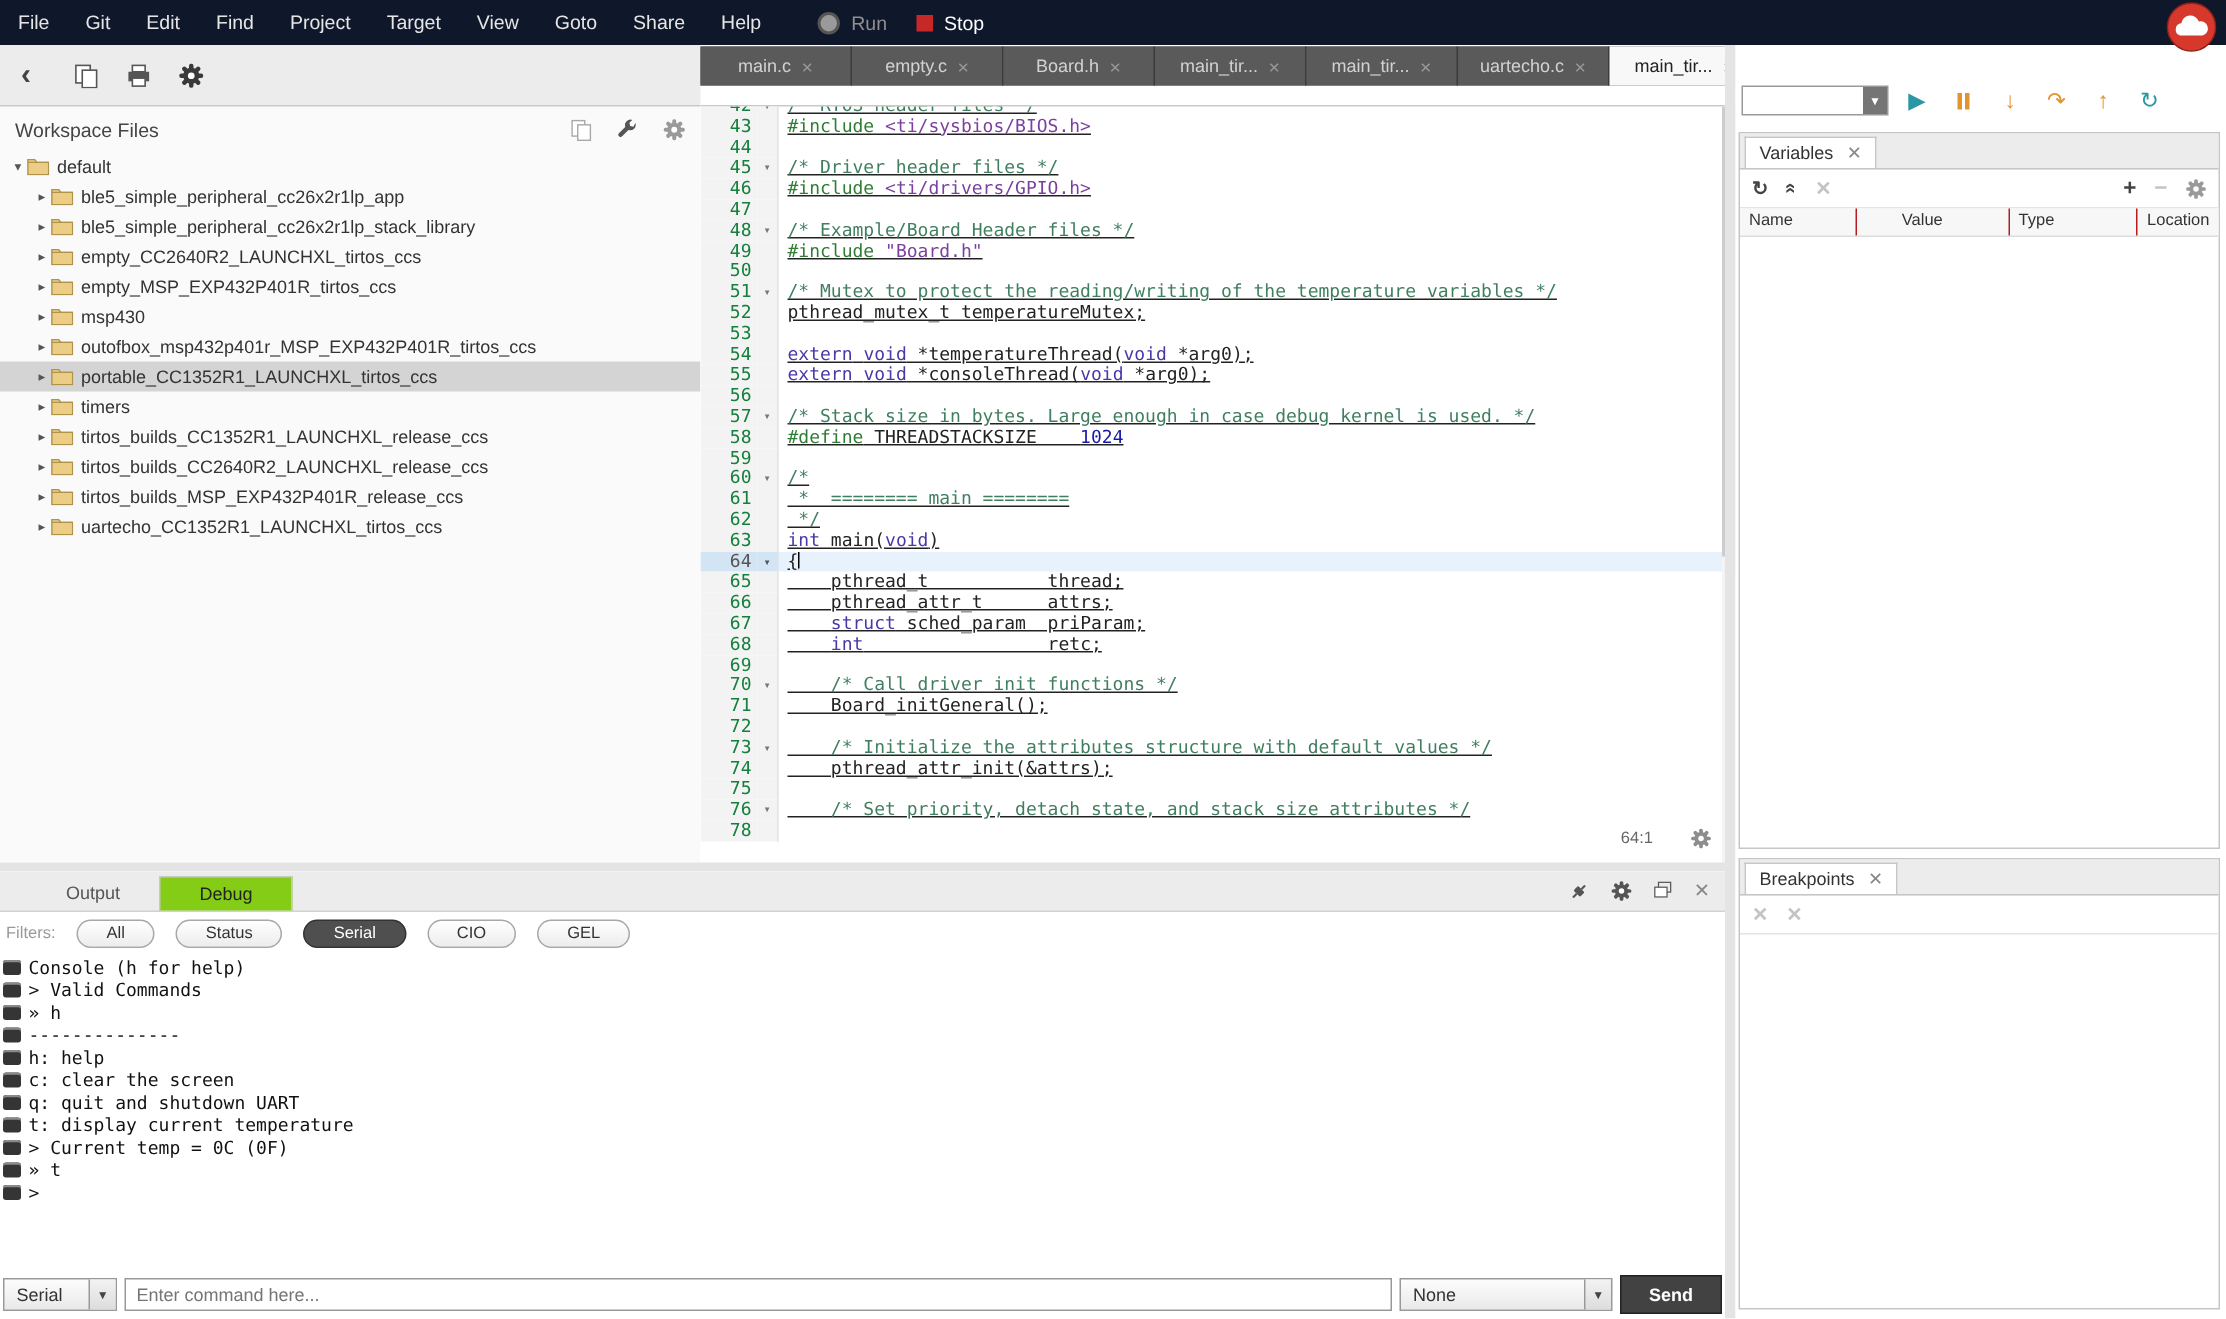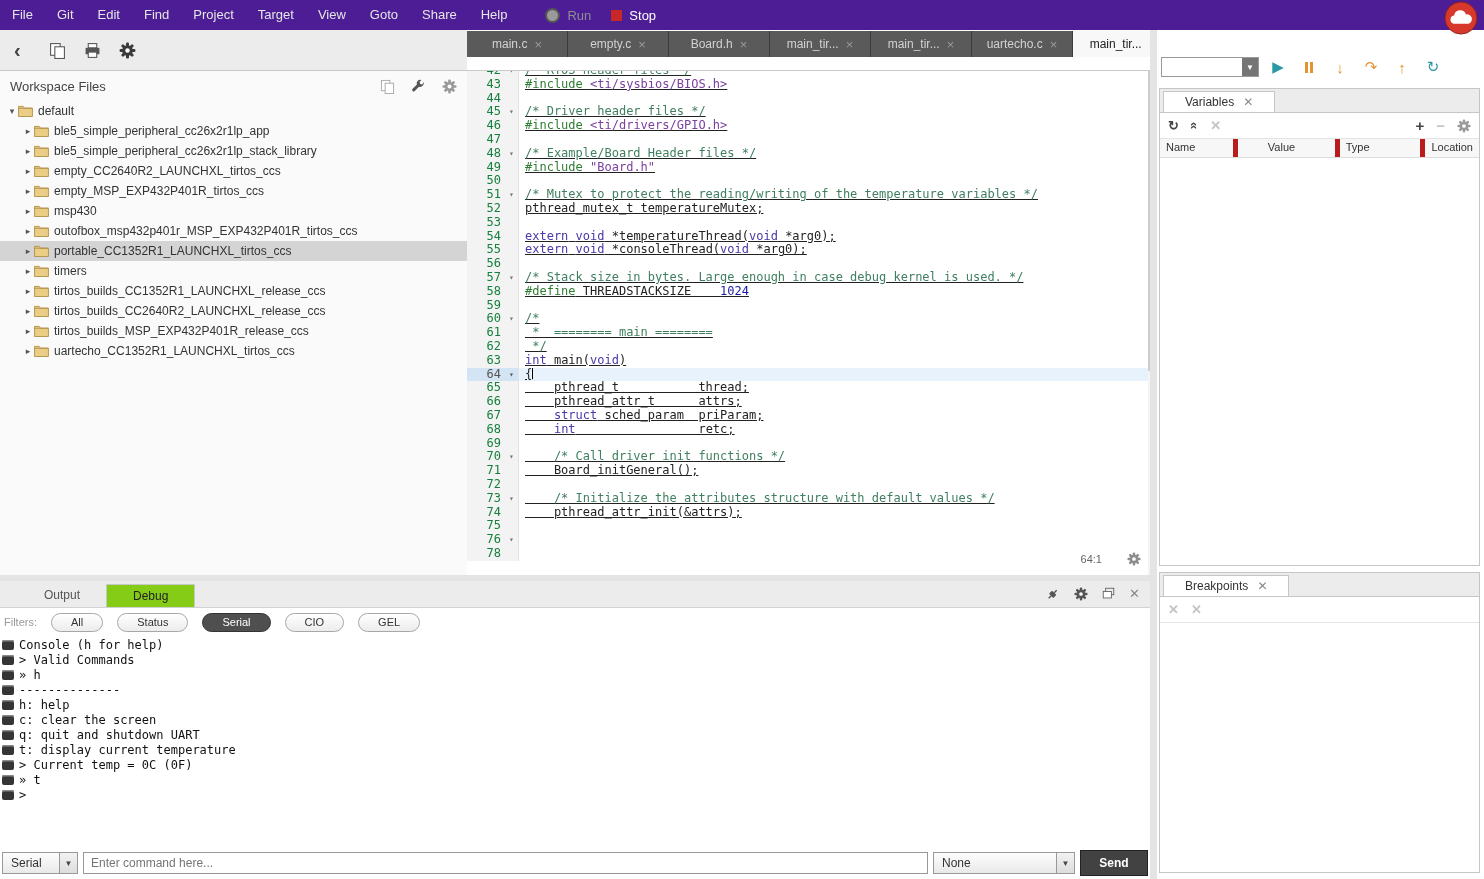--- a/index.html
+++ b/index.html
@@ -1,21 +1,21 @@
 <!DOCTYPE html>
 <html><head>
 <meta charset="utf-8">
 <style>
   html,body{margin:0;padding:0;background:#fff;}
   body{width:1484px;height:879px;position:relative;overflow:hidden;
        font-family:"Liberation Sans",sans-serif;font-size:12px;color:#222;}
   .ic{display:inline-block;vertical-align:middle;}
 
   
-  .menubar{position:absolute;left:0;top:0;width:1484px;height:30px;background:#4c1d95;
+  .menubar{position:absolute;left:0;top:0;width:1484px;height:30px;background:#0f172a;
            display:flex;align-items:center;color:#e6e6e6;font-size:13px;z-index:30;}
   .menu-items{display:flex;align-items:center;}
   .menu-item{padding:0 12px;line-height:30px;cursor:default;}
   .menu-run{display:flex;align-items:center;gap:7px;margin-left:26px;color:#8f8f8f;}
   .run-dot{width:11px;height:11px;border-radius:50%;background:#9a9a9a;border:2px solid #555;}
   .menu-stop{display:flex;align-items:center;gap:7px;margin-left:20px;color:#fff;}
   .stop-sq{width:11px;height:11px;background:#c62828;}
   .cloud-logo{position:absolute;right:6px;top:1px;}
 
   
@@ -116,29 +116,29 @@
                   display:flex;align-items:center;justify-content:center;}
   .dbg-btn{width:24px;height:22px;display:flex;align-items:center;justify-content:center;
            font-size:15px;cursor:pointer;}
   .teal{color:#2a97a5;} .orange{color:#e2952f;}
   .pbar{display:inline-block;width:3px;height:11px;background:#e2952f;margin:0 1px;}
   .panel{position:absolute;left:2px;right:4px;border:1px solid #c6c6c6;background:#fff;box-sizing:border-box;}
   .panel.variables{top:58px;height:478px;}
   .panel.breakpoints{top:542px;bottom:6px;}
   .panel-head{height:23px;background:#ececec;border-bottom:1px solid #c6c6c6;display:flex;align-items:flex-end;}
   .panel-tab{background:#fff;border:1px solid #c6c6c6;border-bottom:none;margin-left:3px;
-             padding:3px 21px;font-size:12px;color:#333;display:flex;gap:9px;align-items:center;}
+             padding:3px 9px;font-size:12px;color:#333;display:flex;gap:9px;align-items:center;}
   .panel-tab .x{color:#888;font-size:12px;cursor:pointer;}
   .vp-toolbar{height:25px;display:flex;align-items:center;gap:12px;padding:0 8px;border-bottom:1px solid #e4e4e4;}
   .tool-glyph{font-size:13px;font-weight:bold;color:#444;cursor:pointer;line-height:1;}
   .tool-glyph.dim{color:#c4c4c4;}
   .rot-up{display:inline-block;transform:rotate(90deg);}
   .vp-spacer{flex:1;}
   .vp-cols{display:flex;height:18px;border-bottom:1px solid #ddd;background:#f7f7f7;font-size:11px;color:#333;}
-  .vcol{padding:2px 6px;border-right:5px solid #b91c1c;box-sizing:border-box;}
+  .vcol{padding:2px 6px;border-right:1px solid #b91c1c;box-sizing:border-box;}
   .vcol:nth-child(1){width:79px;} .vcol:nth-child(2){width:79px;margin-left:24px;}
   .vcol:nth-child(3){width:87px;} .vcol:nth-child(4){flex:1;border-right:none;}
 </style>
 </head>
 <body>
 
 <svg width="0" height="0" style="position:absolute">
   <defs>
     <symbol id="i-gear" viewBox="0 0 16 16">
       <g fill="currentColor">
@@ -398,21 +398,21 @@
         <div class="code-row"><span class="gutter-num">66</span><span class="fold"></span><span class="code-text"><span>    pthread_attr_t      attrs;</span></span></div>
         <div class="code-row"><span class="gutter-num">67</span><span class="fold"></span><span class="code-text"><span>    </span><span class="tok-k">struct</span><span> sched_param  priParam;</span></span></div>
         <div class="code-row"><span class="gutter-num">68</span><span class="fold"></span><span class="code-text"><span>    </span><span class="tok-k">int</span><span>                 retc;</span></span></div>
         <div class="code-row"><span class="gutter-num">69</span><span class="fold"></span><span class="code-text"></span></div>
         <div class="code-row"><span class="gutter-num">70</span><span class="fold">▾</span><span class="code-text"><span class="tok-c">    /* Call driver init functions */</span></span></div>
         <div class="code-row"><span class="gutter-num">71</span><span class="fold"></span><span class="code-text"><span>    Board_initGeneral();</span></span></div>
         <div class="code-row"><span class="gutter-num">72</span><span class="fold"></span><span class="code-text"></span></div>
         <div class="code-row"><span class="gutter-num">73</span><span class="fold">▾</span><span class="code-text"><span class="tok-c">    /* Initialize the attributes structure with default values */</span></span></div>
         <div class="code-row"><span class="gutter-num">74</span><span class="fold"></span><span class="code-text"><span>    pthread_attr_init(&amp;attrs);</span></span></div>
         <div class="code-row"><span class="gutter-num">75</span><span class="fold"></span><span class="code-text"></span></div>
-        <div class="code-row"><span class="gutter-num">76</span><span class="fold">▾</span></div>
+        <div class="code-row"><span class="gutter-num">76</span><span class="fold">▾</span><span class="code-text"><span class="tok-c">    /* Set priority, detach state, and stack size attributes */</span></span></div>
         <div class="code-row"><span class="gutter-num">78</span><span class="fold"></span><span class="code-text"></span></div>
       </div>
     <div class="vscroll">
       <div class="vthumb"></div>
       <div class="scroll-down">▼</div>
     </div>
     <div class="editor-status">
       <span>64:1</span>
       <svg class="ic" width="14" height="14" style="color:#8d8d8d">
           <use href="#i-gear"></use>

